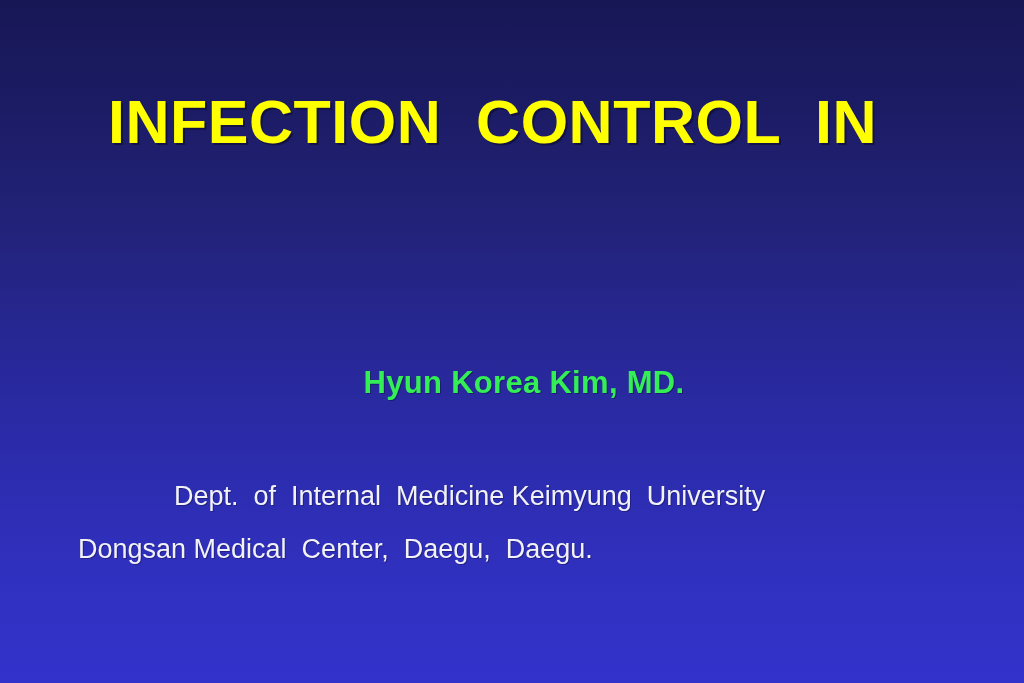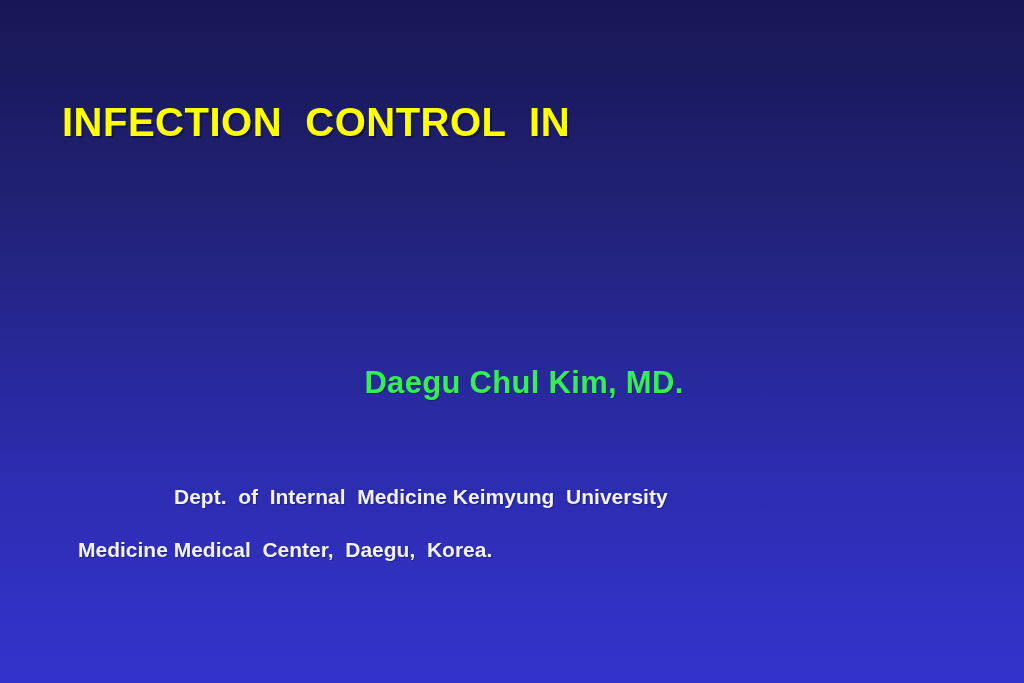--- a/index.html
+++ b/index.html
@@ -32,25 +32,26 @@
     position: absolute;
     left: 62px;
     top: 74px;
     width: 900px;
   }
 
   .title-line {
     color: #ffff00;
     font-family: "Liberation Sans", sans-serif;
     font-weight: bold;
-    font-size: 40px;
+    font-size: 61px;
     line-height: 96px;
     letter-spacing: 0.5px;
     white-space: pre;
     text-shadow: 2px 2px 0 rgba(10, 10, 40, 0.55);
+    margin-left: 46px;
   }
 
   
   .author {
     position: absolute;
     left: 0;
     top: 362px;
     width: 1024px;
     text-align: center;
     padding-left: 24px;
@@ -69,39 +70,39 @@
   .affiliation {
     position: absolute;
     left: 0;
     top: 470px;
     width: 1024px;
   }
 
   .affil-line {
     color: #f2f2f8;
     font-family: "Liberation Sans", sans-serif;
-    font-weight: bold;
-    font-size: 21px;
+    font-weight: normal;
+    font-size: 27px;
     line-height: 53px;
     white-space: pre;
     text-shadow: 1px 1px 0 rgba(10, 10, 40, 0.35);
   }
 
   .affil-line-1 { padding-left: 174px; }
   .affil-line-2 { padding-left: 78px; }
 </style>
 </head>
 <body>
 
 <div id="slide">
 
   <div class="title-block">
     <div class="title-line">INFECTION  CONTROL  IN</div>
   </div>
 
-  <div class="author">Daegu Chul Kim, MD.</div>
+  <div class="author">Hyun Korea Kim, MD.</div>
 
   <div class="affiliation">
     <div class="affil-line affil-line-1">Dept.  of  Internal  Medicine Keimyung  University</div>
-    <div class="affil-line affil-line-2">Medicine Medical  Center,  Daegu,  Korea.</div>
+    <div class="affil-line affil-line-2">Dongsan Medical  Center,  Daegu,  Daegu.</div>
   </div>
 
 </div>
 
 </body></html>

